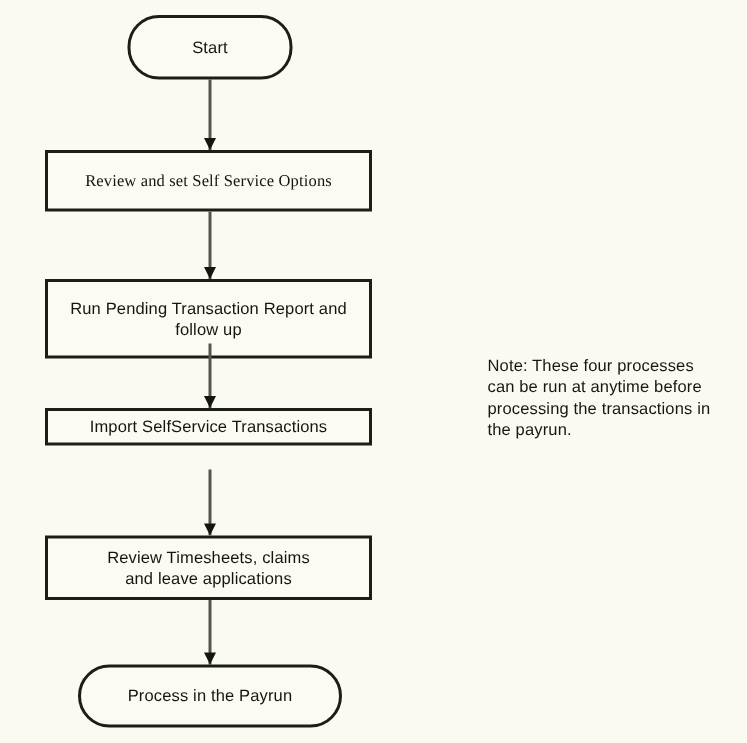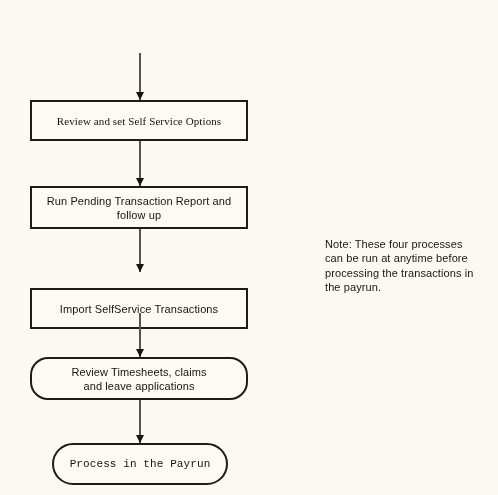--- a/index.html
+++ b/index.html
@@ -65,65 +65,68 @@
     line-height: 14.3px;
     white-space: pre-line;
     letter-spacing: 0.1px;
   }
 </style>
 </head>
 <body>
 
 <div id="canvas">
 
+  <div class="node terminator" style="left:85px; top:10px; width:110px; height:43px;">
+    <span class="label">Start</span>
+  </div>
 
   <div class="connector" style="left:139px; top:53px;">
     <div class="stem" style="height:47px;"></div>
     <div class="head" style="top:39px;"></div>
   </div>
 
   <div class="node" style="left:30px; top:100px; width:218px; height:41px;font-family:Liberation Serif, serif;">
     <span class="label">Review and set Self Service Options</span>
   </div>
 
   <div class="connector" style="left:139px; top:141px;">
     <div class="stem" style="height:45px;"></div>
     <div class="head" style="top:37px;"></div>
   </div>
 
-  <div class="node" style="left:30px; top:186px; width:218px; height:43px;">
+  <div class="node" style="left:30px; top:186px; width:218px; height:53px;">
     <span class="label">Run Pending Transaction Report and
 follow up</span>
   </div>
 
   <div class="connector" style="left:139px; top:229px;">
     <div class="stem" style="height:43px;"></div>
     <div class="head" style="top:35px;"></div>
   </div>
 
-  <div class="node" style="left:30px; top:288px; width:218px; height:41px;">
+  <div class="node" style="left:30px; top:272px; width:218px; height:25px;">
     <span class="label">Import SelfService Transactions</span>
   </div>
 
   <div class="connector" style="left:139px; top:313px;">
     <div class="stem" style="height:44px;"></div>
     <div class="head" style="top:36px;"></div>
   </div>
 
-  <div class="node" style="left:30px; top:357px; width:218px; height:43px;border-radius:18px;">
+  <div class="node" style="left:30px; top:357px; width:218px; height:43px;">
     <span class="label">Review Timesheets, claims
 and leave applications</span>
   </div>
 
   <div class="connector" style="left:139px; top:400px;">
     <div class="stem" style="height:43px;"></div>
     <div class="head" style="top:35px;"></div>
   </div>
 
-  <div class="node terminator" style="left:52px; top:443px; width:176px; height:42px;font-family:Liberation Mono, monospace;">
+  <div class="node terminator" style="left:52px; top:443px; width:176px; height:42px;">
     <span class="label">Process in the Payrun</span>
   </div>
 
   <div class="note" style="left:325px; top:222px; width:165px;margin-top:15px;">Note: These four processes
 can be run at anytime before
 processing the transactions in
 the payrun.</div>
 
 </div>
 

